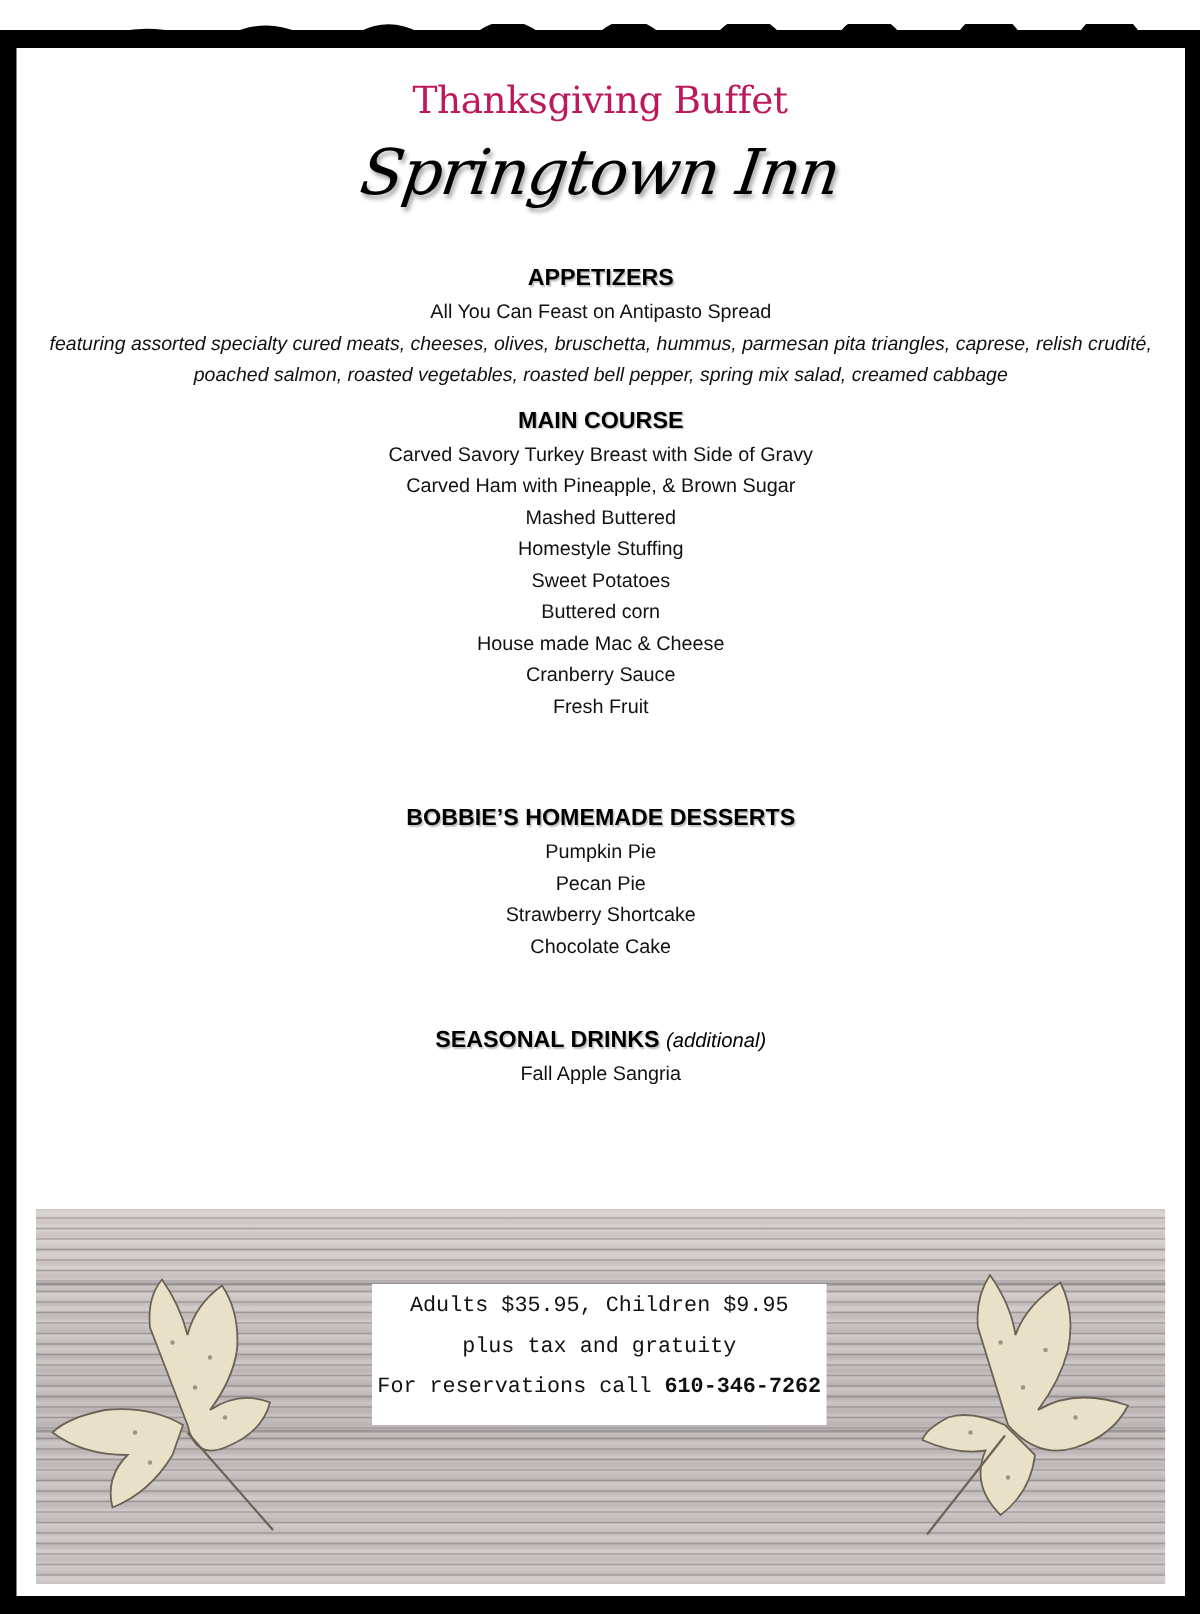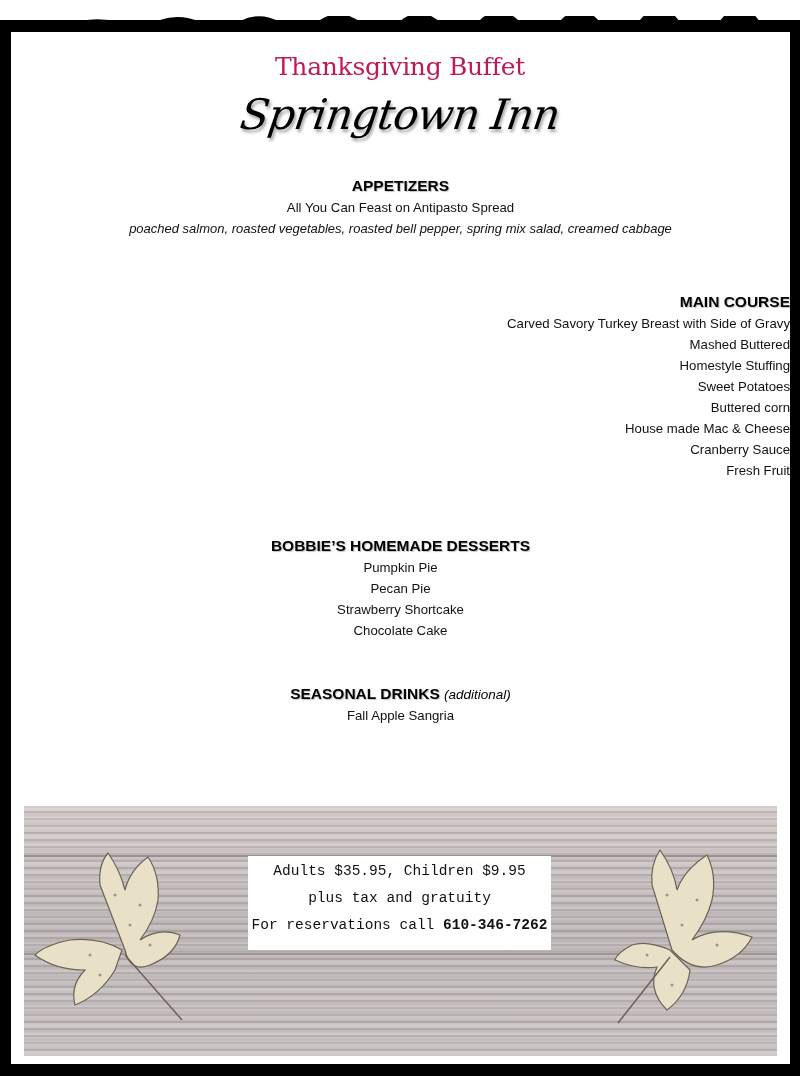--- a/index.html
+++ b/index.html
@@ -29,21 +29,21 @@
   .section { position: absolute; left: 11px; width: 779px; text-align: center; font-family: "Liberation Sans", sans-serif; }
   .section h2 {
     margin: 0; font-size: 15.5px; font-weight: bold; color: #000; height: 22px; line-height: 22px;
     text-shadow: 1px 1px 1px rgba(0,0,0,0.25);
   }
   .section h2 .note { font-weight: normal; font-style: italic; font-size: 13.5px; text-shadow: none; }
   .section .item { font-size: 13.2px; line-height: 21px; height: 21px; color: #111; }
   .section .italic { font-style: italic; font-size: 13px; line-height: 21px; }
 
   .sec-appetizers { top: 175px; }
-  .sec-main { top: 291px; text-align: right; }
+  .sec-main { top: 270px; }
   .sec-desserts { top: 535px; }
   .sec-drinks { top: 683px; }
 
   .wood {
     position: absolute; left: 24px; top: 806px; width: 753px; height: 250px;
     background:
       repeating-linear-gradient(180deg, rgba(90,80,80,0.0) 0px, rgba(90,80,80,0.0) 5px, rgba(80,70,70,0.35) 6px, rgba(90,80,80,0.0) 7px),
       repeating-linear-gradient(180deg, rgba(255,255,255,0.0) 0px, rgba(255,255,255,0.25) 3px, rgba(255,255,255,0) 9px),
       linear-gradient(180deg, #cfc7c6 0%, #b9b1b1 50%, #c6bebe 100%);
     -webkit-mask-image: radial-gradient(ellipse 98% 92% at 50% 50%, #000 75%, transparent 100%);
@@ -72,26 +72,28 @@
 <svg class="rag-top" viewBox="0 0 800 10" preserveAspectRatio="none">
   <path d="M0,6 Q20,3 40,6 T80,5 T120,6 T160,4 T200,6 T240,5 T280,6 T320,4 T360,6 T400,5 T440,6 T480,4 T520,6 T560,5 T600,6 T640,4 T680,6 T720,5 T760,6 T800,5 L800,10 L0,10 Z" fill="#000"></path>
 </svg>
 
 <div class="header-title">Thanksgiving Buffet</div>
 <div class="script-title">Springtown Inn</div>
 
 <div class="section sec-appetizers">
   <h2>APPETIZERS</h2>
   <div class="item">All You Can Feast on Antipasto Spread</div>
+  <div class="item italic">featuring assorted specialty cured meats, cheeses, olives, bruschetta, hummus, parmesan pita triangles, caprese, relish crudité,</div>
   <div class="item italic">poached salmon, roasted vegetables, roasted bell pepper, spring mix salad, creamed cabbage</div>
 </div>
 
 <div class="section sec-main">
   <h2>MAIN COURSE</h2>
   <div class="item">Carved Savory Turkey Breast with Side of Gravy</div>
+  <div class="item">Carved Ham with Pineapple, &amp; Brown Sugar</div>
   <div class="item">Mashed Buttered</div>
   <div class="item">Homestyle Stuffing</div>
   <div class="item">Sweet Potatoes</div>
   <div class="item">Buttered corn</div>
   <div class="item">House made Mac &amp; Cheese</div>
   <div class="item">Cranberry Sauce</div>
   <div class="item">Fresh Fruit</div>
 </div>
 
 <div class="section sec-desserts">

